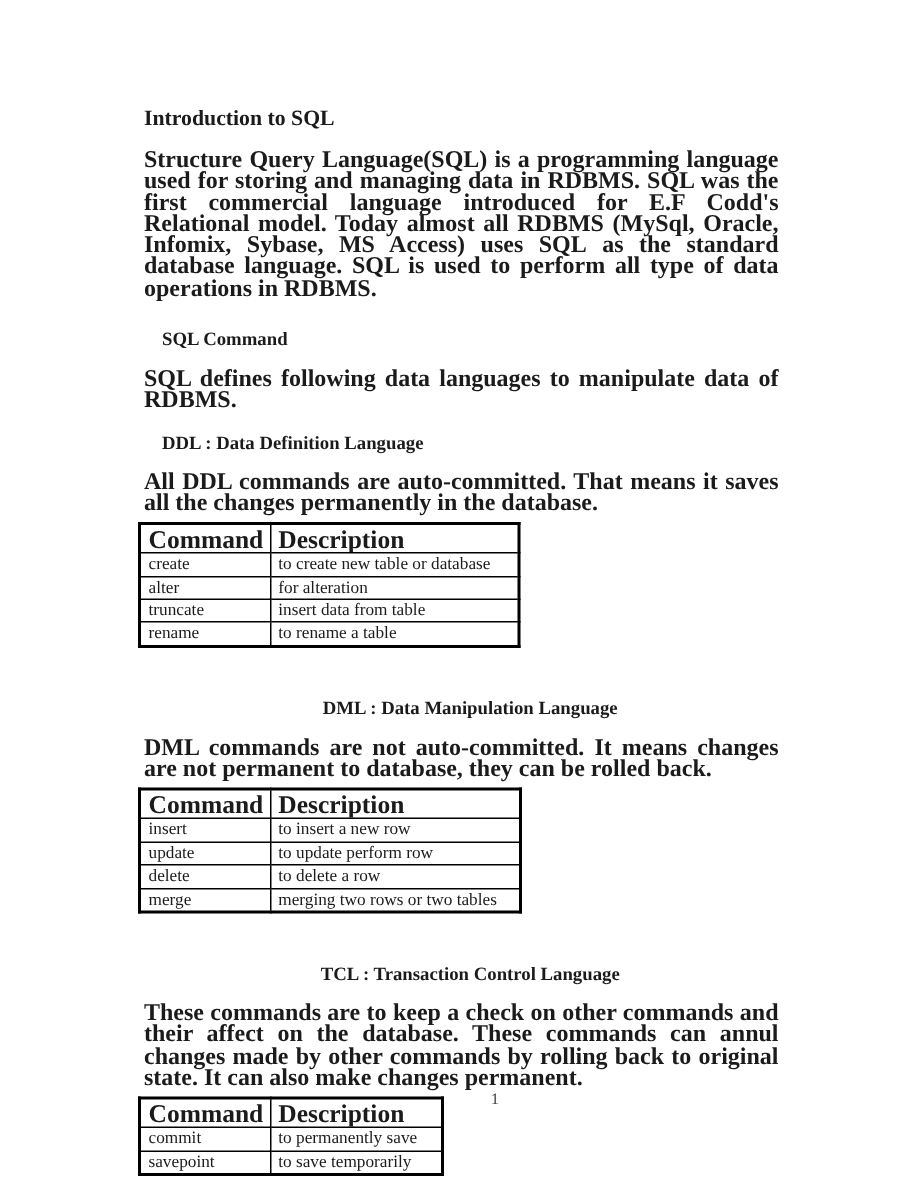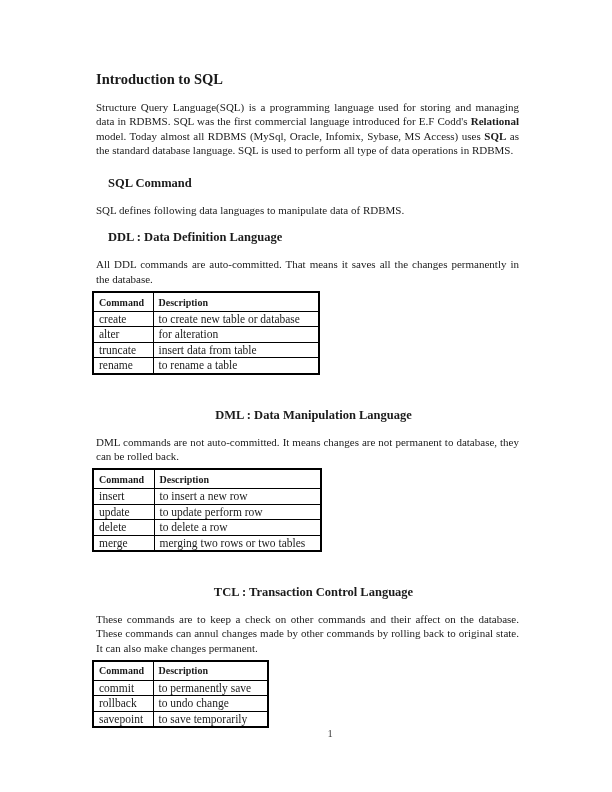--- a/index.html
+++ b/index.html
@@ -15,24 +15,25 @@
     color: #1b1b1b;
     overflow: hidden;
   }
   .doc-title {
     font-size: 14.5px;
     line-height: 16px;
     font-weight: bold;
     margin: 0;
   }
   .para {
-    font-size: 11px;
+    font-size: 16px;
     line-height: 14.3px;
     text-align: justify;
     margin: 13px 0 0 0;
+    font-weight: bold;
   }
   .section-heading {
     font-size: 12.5px;
     line-height: 14px;
     font-weight: bold;
     margin: 13px 0 0 12px;
   }
   .mt-md { margin-top: 19px; }
   .mt-lg { margin-top: 33px; text-align: center; }
   table.cmd-table {
@@ -40,21 +41,21 @@
     table-layout: fixed;
     margin: 5px 0 0 -4px;
     border: 2px solid #000000;
   }
   table.cmd-table th, table.cmd-table td {
     border: 1px solid #000000;
     overflow: hidden;
     white-space: nowrap;
   }
   table.cmd-table th {
-    font-size: 10px;
+    font-size: 17px;
     font-weight: bold;
     text-align: left;
     padding: 2.5px 4px 2.5px 5px;
     line-height: 13px;
   }
   table.cmd-table td {
     font-size: 11.5px;
     padding: 1px 4px 1px 5px;
     line-height: 12.4px;
   }
@@ -164,24 +165,20 @@
         <th>Command</th>
         <th>Description</th>
       </tr>
     </thead>
     <tbody>
       <tr>
           <td>commit</td>
           <td>to permanently save</td>
         </tr>
       <tr>
-          <td>rollback</td>
-          <td>to undo change</td>
-        </tr>
-      <tr>
           <td>savepoint</td>
           <td>to save temporarily</td>
         </tr>
     </tbody>
   </table>
 
   <div class="page-number">1</div>
 
 </div>
 

